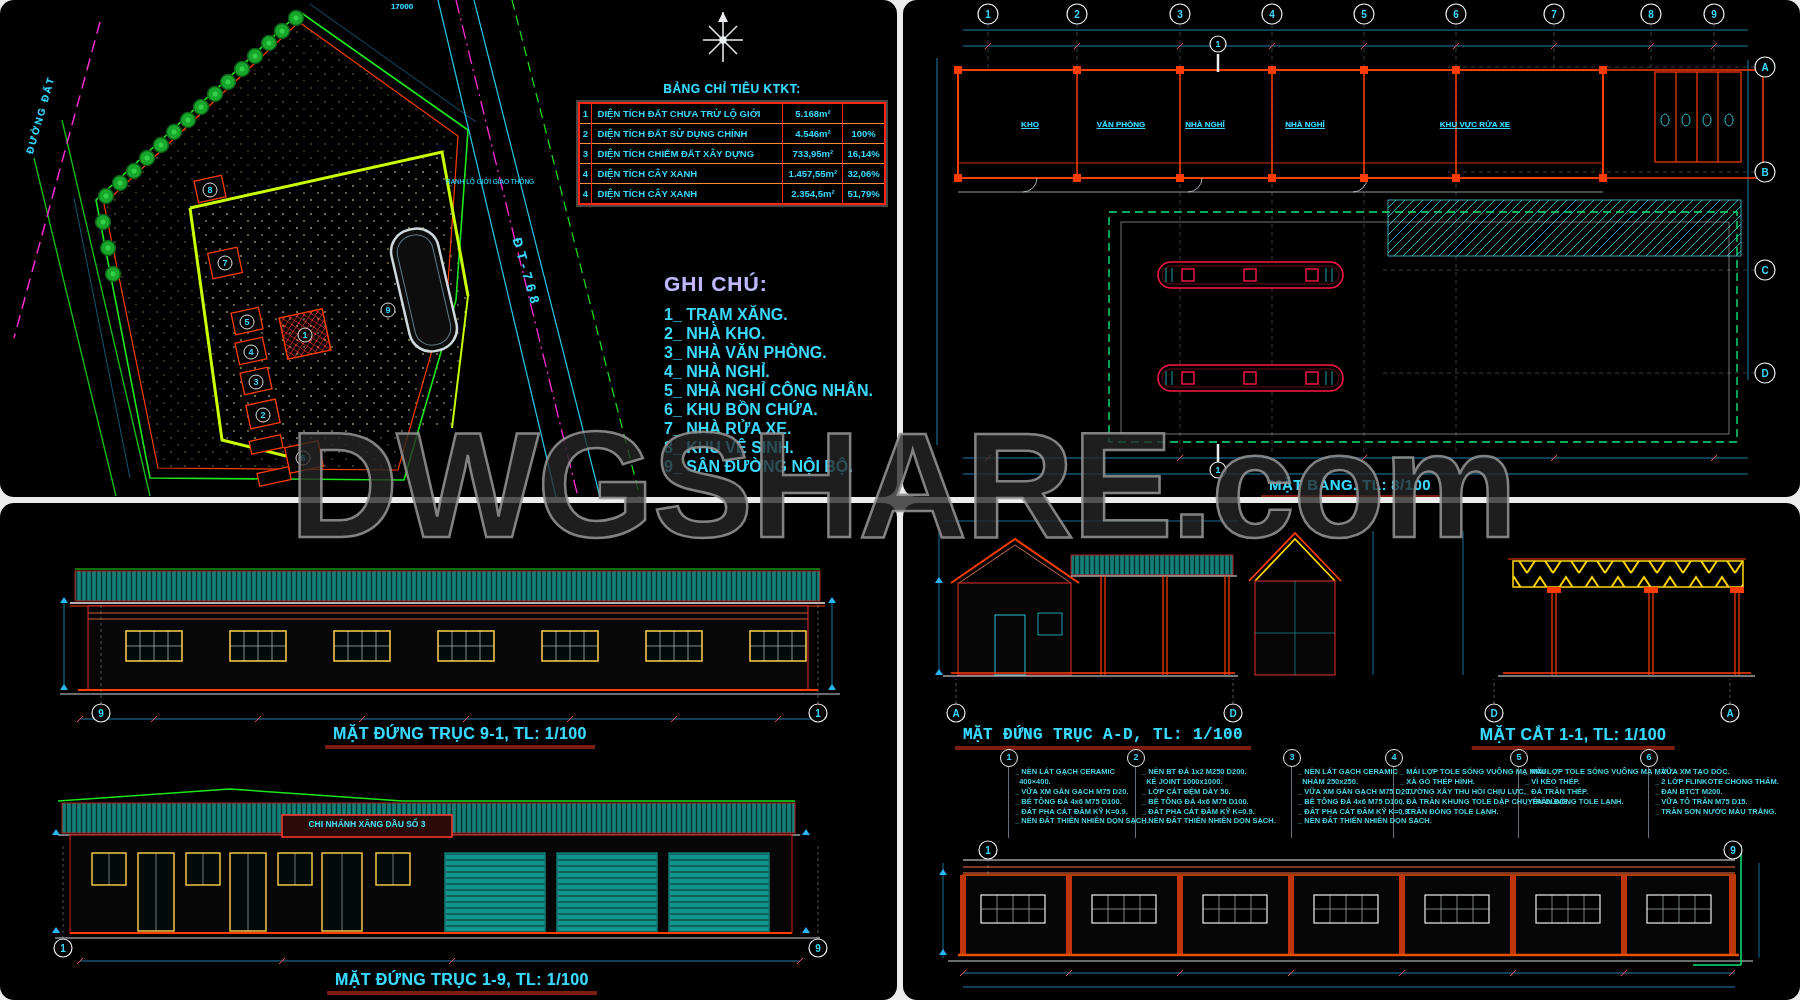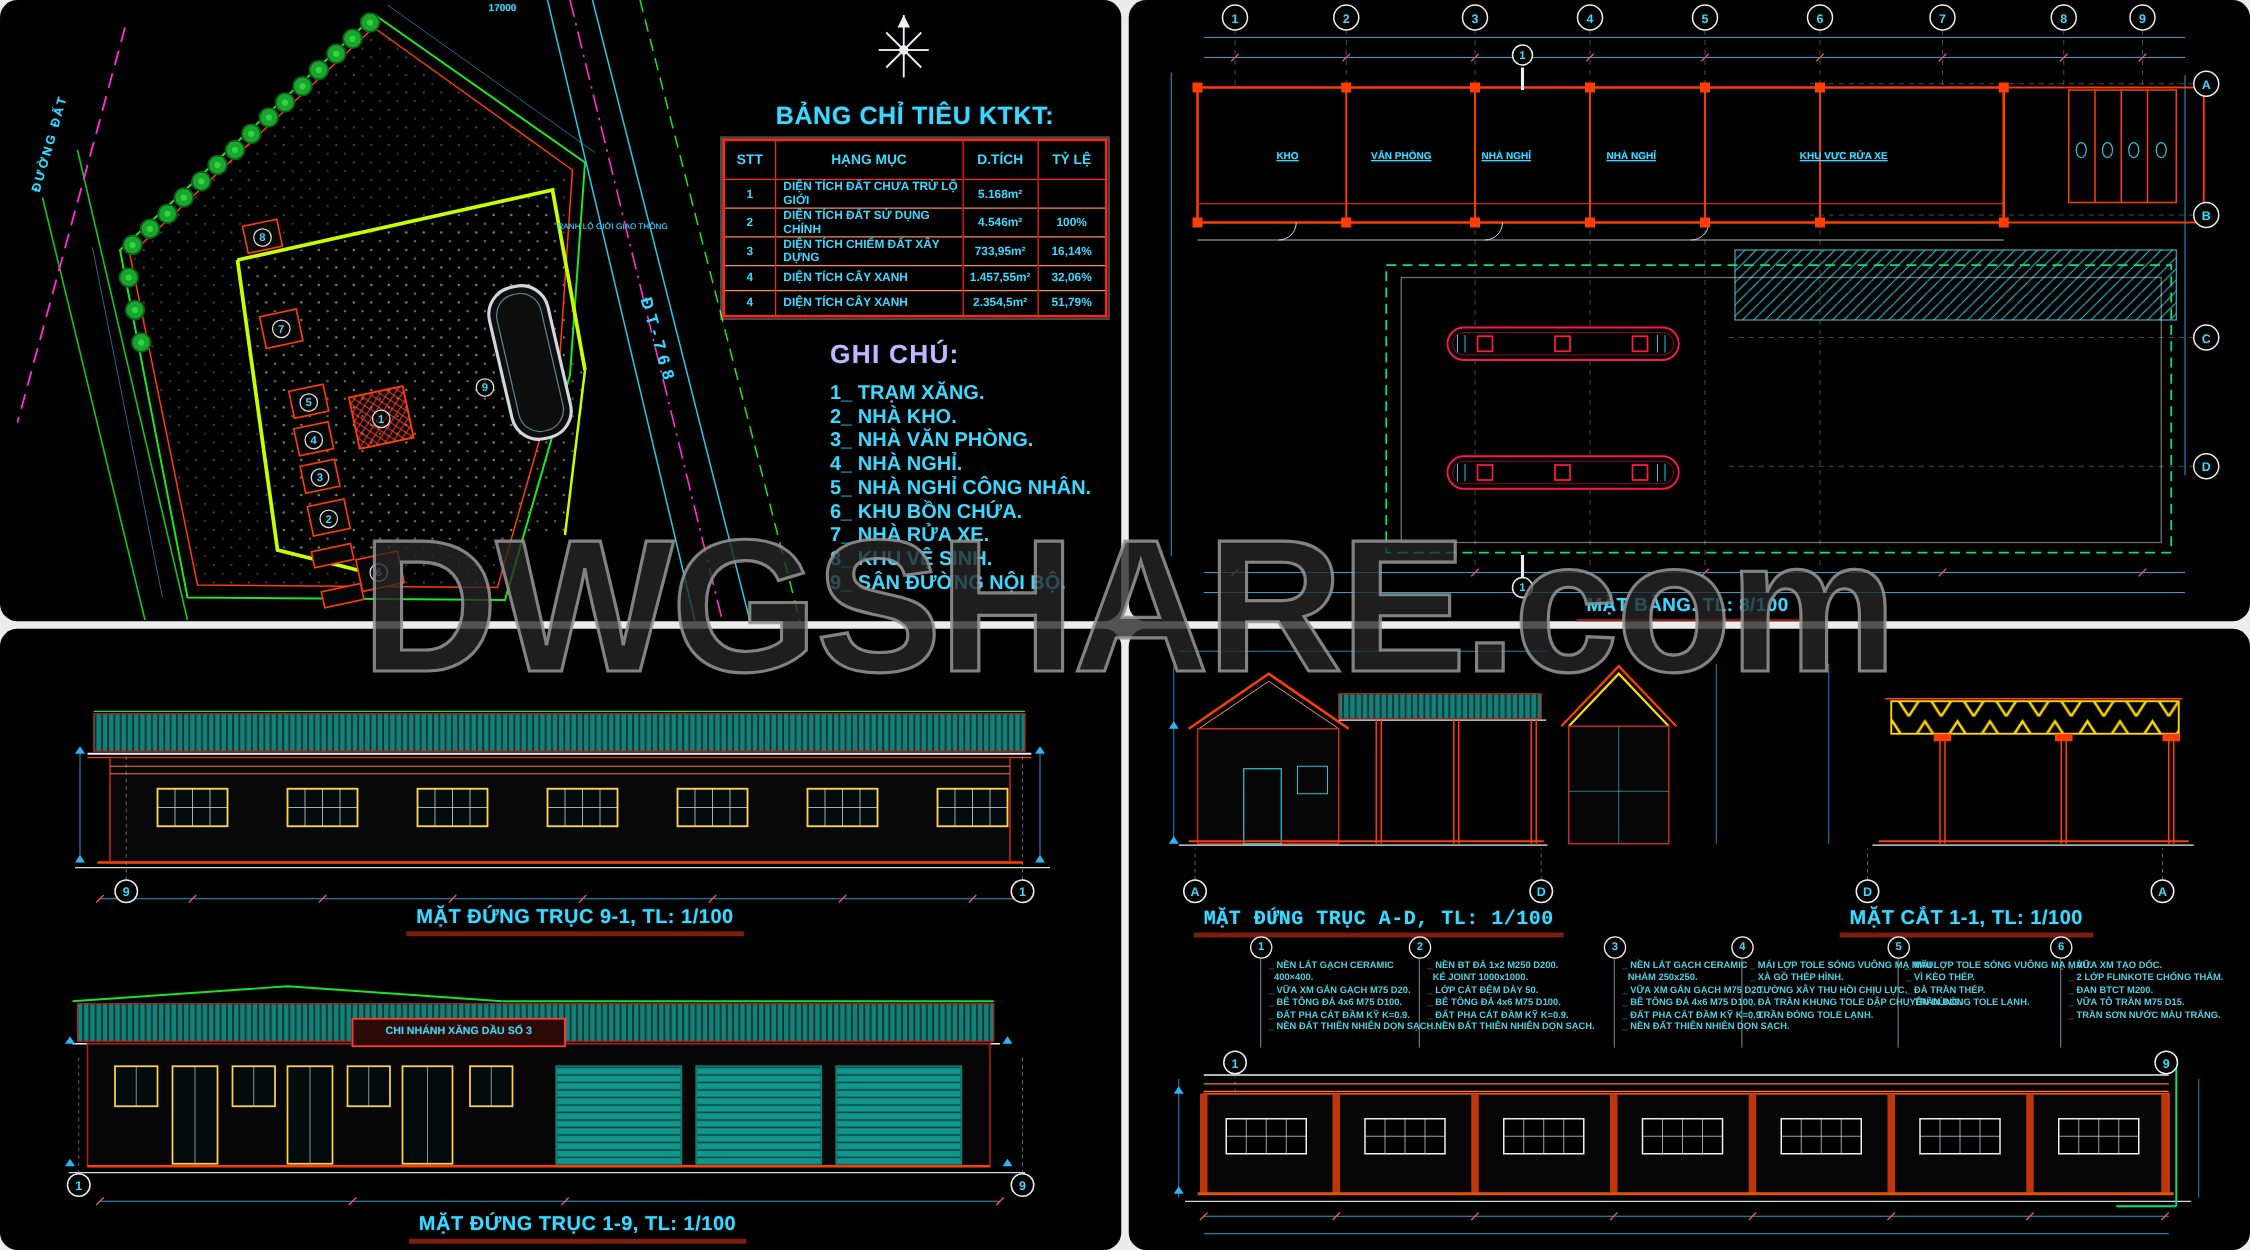--- a/index.html
+++ b/index.html
@@ -11,21 +11,21 @@
   #p-elev{left:0;top:503px;width:897px;height:497px;}
   #p-sec{left:903px;top:503px;width:897px;height:497px;}
   .panel svg{position:absolute;left:0;top:0;}
   .t{position:absolute;color:#3bd9ff;font-weight:bold;white-space:nowrap;text-shadow:0 0 1px rgba(0,200,255,.5);}
   .title{font-size:16px;letter-spacing:.4px;border-bottom:4px solid #7c1d10;padding:0 8px 2px;transform:translateX(-50%);}
   .room{font-size:8px;text-decoration:underline;transform:translateX(-50%);}
   .dim{font-size:8px;transform:translateX(-50%);}
   .rot{transform-origin:left top;}
   
   .kpi{position:absolute;left:578px;top:82px;width:308px;}
-  .kpi-title{color:#3bd9ff;font-weight:bold;font-size:20px;text-align:center;letter-spacing:.5px;margin-bottom:6px;text-shadow:0 0 1px rgba(0,200,255,.5);}
+  .kpi-title{color:#3bd9ff;font-weight:bold;font-size:12px;text-align:center;letter-spacing:.5px;margin-bottom:6px;text-shadow:0 0 1px rgba(0,200,255,.5);}
   table.kpi-t{border-collapse:collapse;width:308px;border:2px solid #ff2513;box-shadow:0 0 0 2px rgba(255,255,255,.28);}
   table.kpi-t th,table.kpi-t td{border-left:1px solid #ff2513;border-top:1px solid #ff8a3c;color:#3bd9ff;font-weight:bold;text-align:center;padding:0 2px;}
   table.kpi-t th{font-size:11px;height:30px;border-top:none;border-bottom:1px solid #ff2513;}
   table.kpi-t td{font-size:9.5px;height:19px;}
   td.c-item{text-align:left !important;padding-left:6px !important;margin-left:44px;}
   
   .legend{position:absolute;left:664px;top:272px;}
   .legend-title{color:#c4b5fd;font-weight:bold;font-size:21px;letter-spacing:1px;margin-bottom:9px;text-shadow:0 0 1px rgba(0,200,255,.5);}
   .legend-item{color:#3bd9ff;font-weight:bold;font-size:16px;line-height:19px;white-space:nowrap;}
   
@@ -169,26 +169,20 @@
 
     <span class="t dim" style="left:402px;top:2px;">17000</span>
     <span class="t rot" style="left:24px;top:152px;font-size:10px;letter-spacing:2px;transform:rotate(-74deg);">ĐƯỜNG ĐẤT</span>
     <span class="t rot" style="left:524px;top:236px;font-size:13px;letter-spacing:5px;transform:rotate(74deg);">ĐT-768</span>
     <span class="t" style="left:446px;top:178px;font-size:6.5px;font-weight:normal;">RANH LỘ GIỚI GIAO THÔNG</span>
 
     <div class="kpi">
       <div class="kpi-title">BẢNG CHỈ TIÊU KTKT:</div>
       <table class="kpi-t">
         <tbody>
-            <tr>
-          <th style="width:38px">STT</th>
-          <th style="width:162px">HẠNG MỤC</th>
-          <th style="width:56px">D.TÍCH</th>
-          <th style="width:52px">TỶ LỆ</th>
-        </tr>
         <tr>
           <td>1</td>
           <td class="c-item">DIỆN TÍCH ĐẤT CHƯA TRỪ LỘ GIỚI</td>
           <td>5.168m²</td>
           <td></td>
         </tr>
         <tr>
           <td>2</td>
           <td class="c-item">DIỆN TÍCH ĐẤT SỬ DỤNG CHÍNH</td>
           <td>4.546m²</td>

